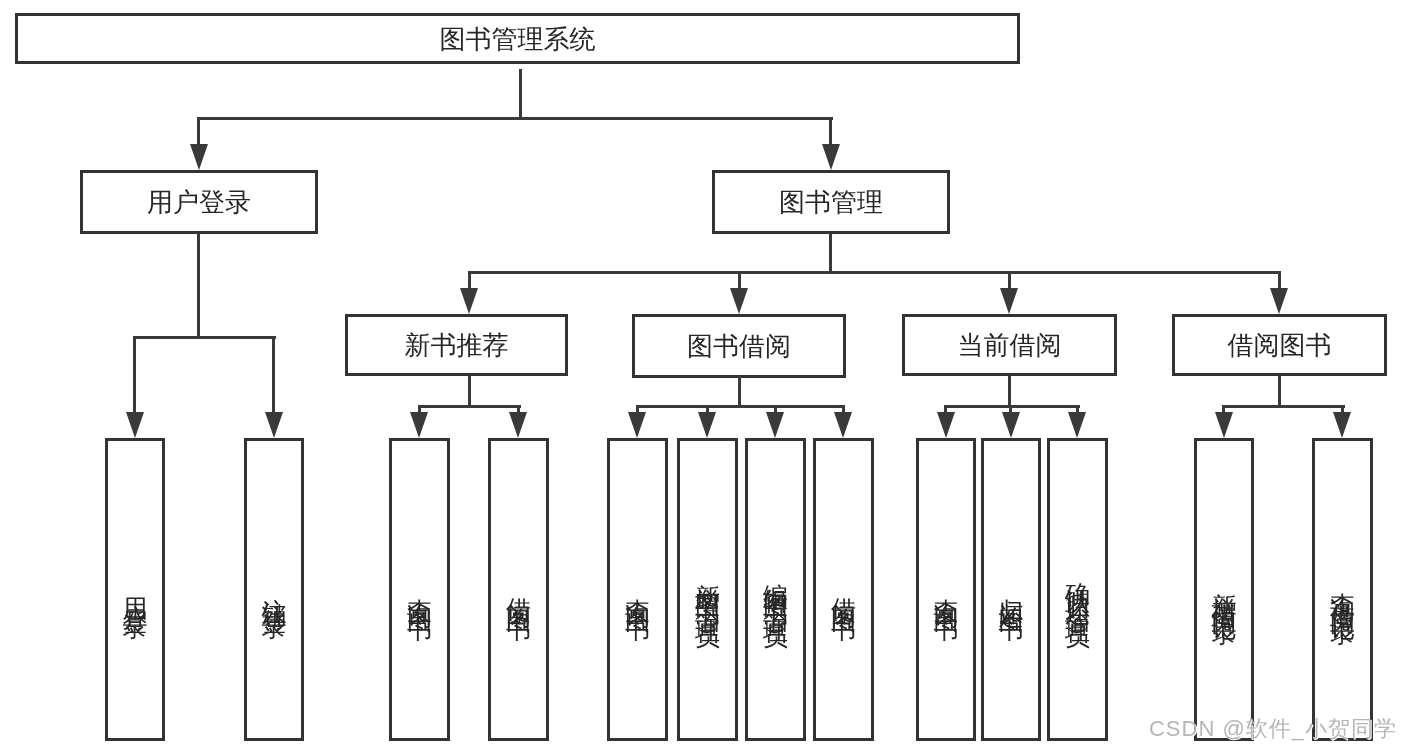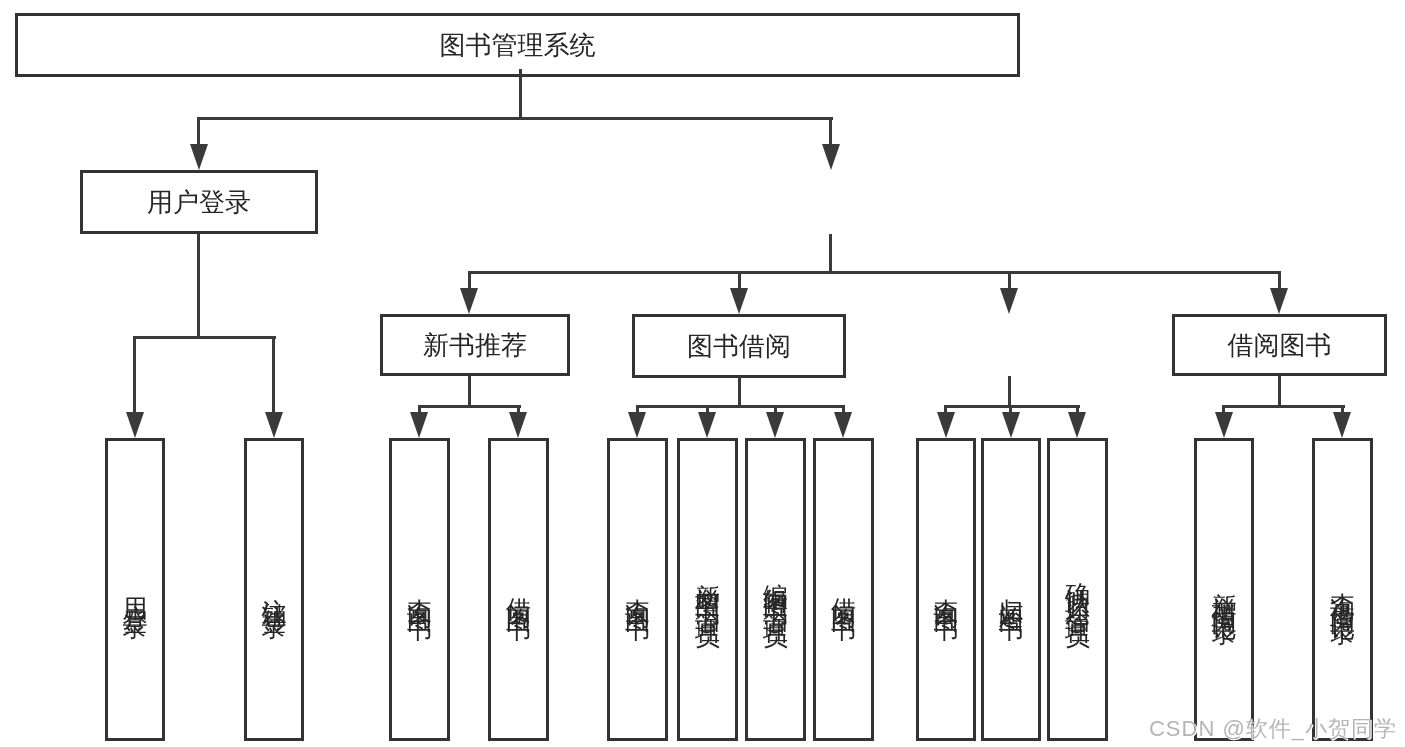--- a/index.html
+++ b/index.html
@@ -33,37 +33,43 @@
     font-size:22px;letter-spacing:1px;white-space:nowrap;
     color:var(--watermark,#b5b5b5);
     text-shadow:1px 1px 0 #ffffff;
   }
 </style>
 </head>
 <body>
 
 <div class="canvas">
 
-  <div class="box hbox" style="left:15px;top:13px;width:1005px;height:64px">
+  <div class="box hbox" style="left:15px;top:13px;width:1005px;height:51px">
     <span class="lbl">图书管理系统</span>
   </div>
 
   <div class="box hbox" style="left:80px;top:170px;width:238px;height:64px">
     <span class="lbl">用户登录</span>
   </div>
 
+  <div class="box hbox" style="left:712px;top:170px;width:238px;height:64px">
+    <span class="lbl">图书管理</span>
+  </div>
 
-  <div class="box hbox" style="left:380px;top:314px;width:190px;height:62px">
+  <div class="box hbox" style="left:345px;top:314px;width:223px;height:62px">
     <span class="lbl">新书推荐</span>
   </div>
 
   <div class="box hbox" style="left:632px;top:314px;width:214px;height:64px">
     <span class="lbl">图书借阅</span>
   </div>
 
+  <div class="box hbox" style="left:902px;top:314px;width:215px;height:62px">
+    <span class="lbl">当前借阅</span>
+  </div>
 
   <div class="box hbox" style="left:1172px;top:314px;width:215px;height:62px">
     <span class="lbl">借阅图书</span>
   </div>
 
   <div class="box vbox" style="left:105px;top:438px;width:60px;height:303px">
     <span class="lbl">用户登录</span>
   </div>
   <div class="box vbox" style="left:244px;top:438px;width:60px;height:303px">
     <span class="lbl">注销登录</span>

